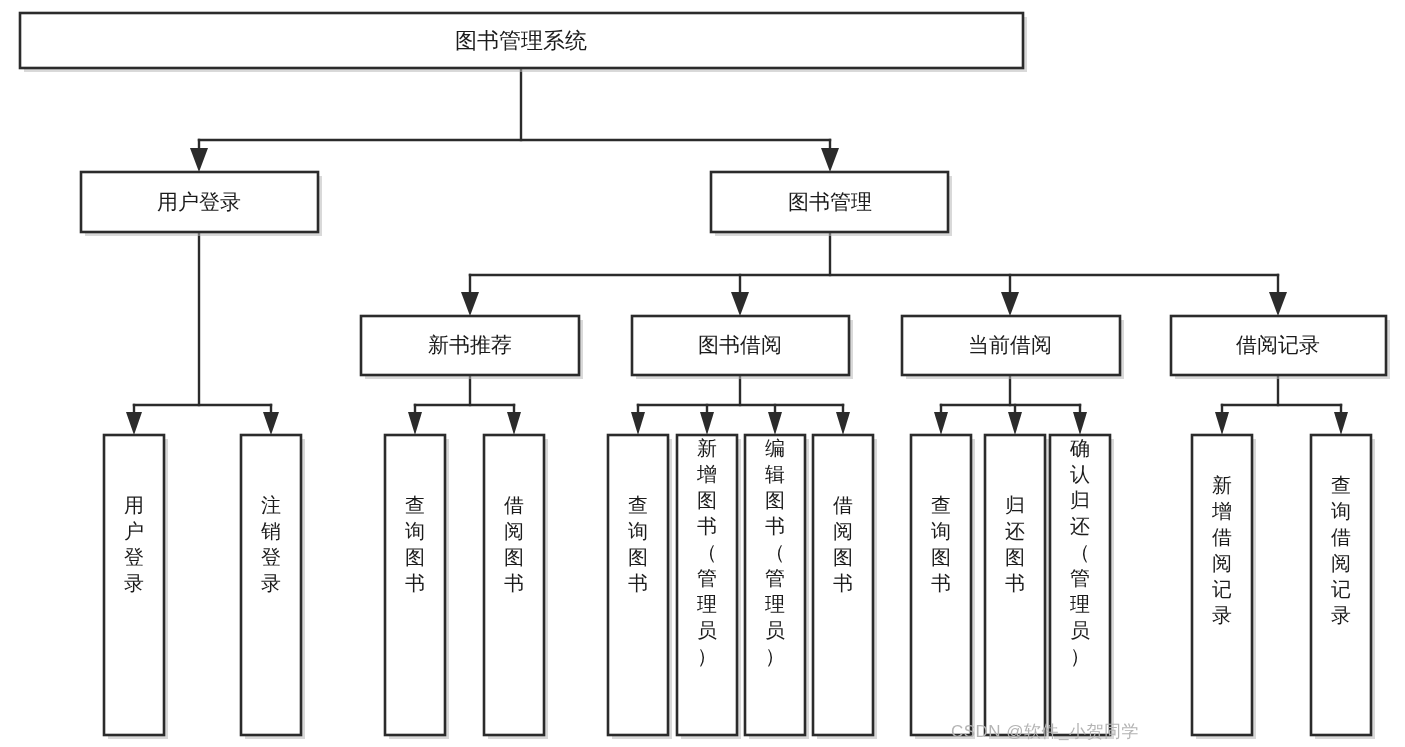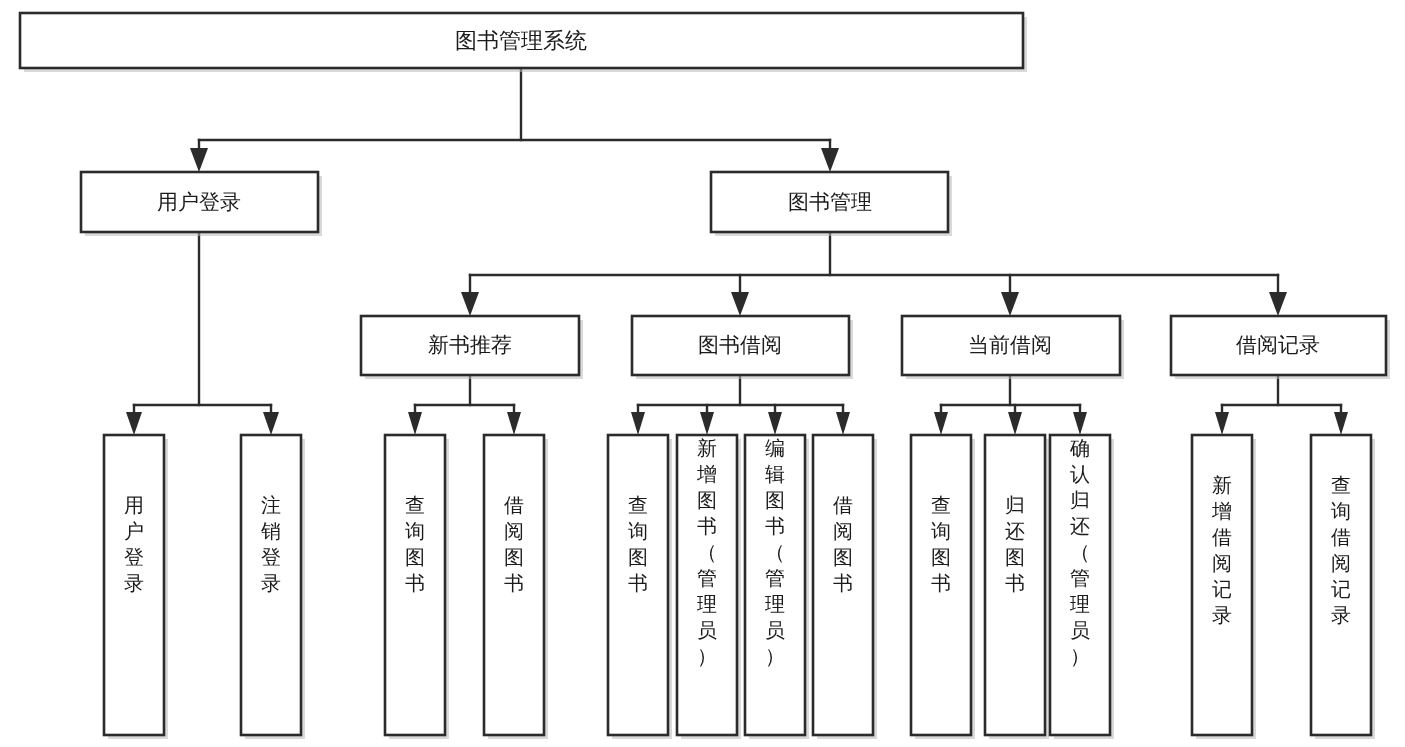--- a/index.html
+++ b/index.html
@@ -260,13 +260,14 @@
     </g>
 
     <g>
       <rect class="node-shadow" x="1315" y="439" width="60" height="300"></rect>
       <rect class="node-rect" x="1311" y="435" width="60" height="300"></rect>
       <text class="node-label-v" x="1341" y="492"><tspan x="1341" y="492">查</tspan><tspan x="1341" y="518">询</tspan><tspan x="1341" y="544">借</tspan><tspan x="1341" y="570">阅</tspan><tspan x="1341" y="596">记</tspan><tspan x="1341" y="622">录</tspan></text>
     </g>
 
   </svg>
 
+  <div class="watermark">CSDN @软件_小贺同学</div>
 </div>
 
 </body></html>

